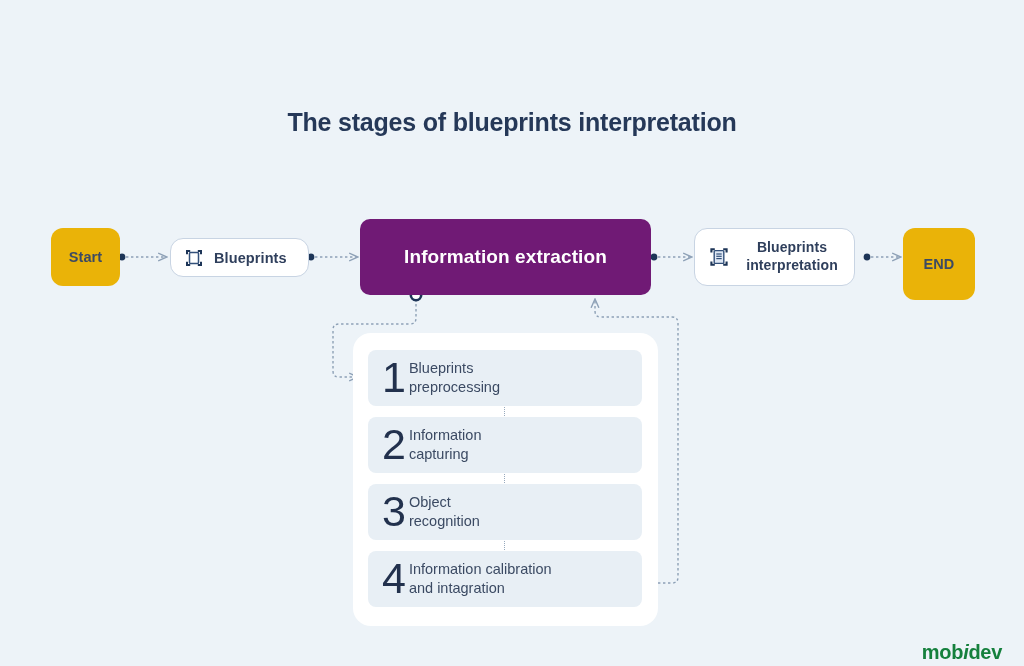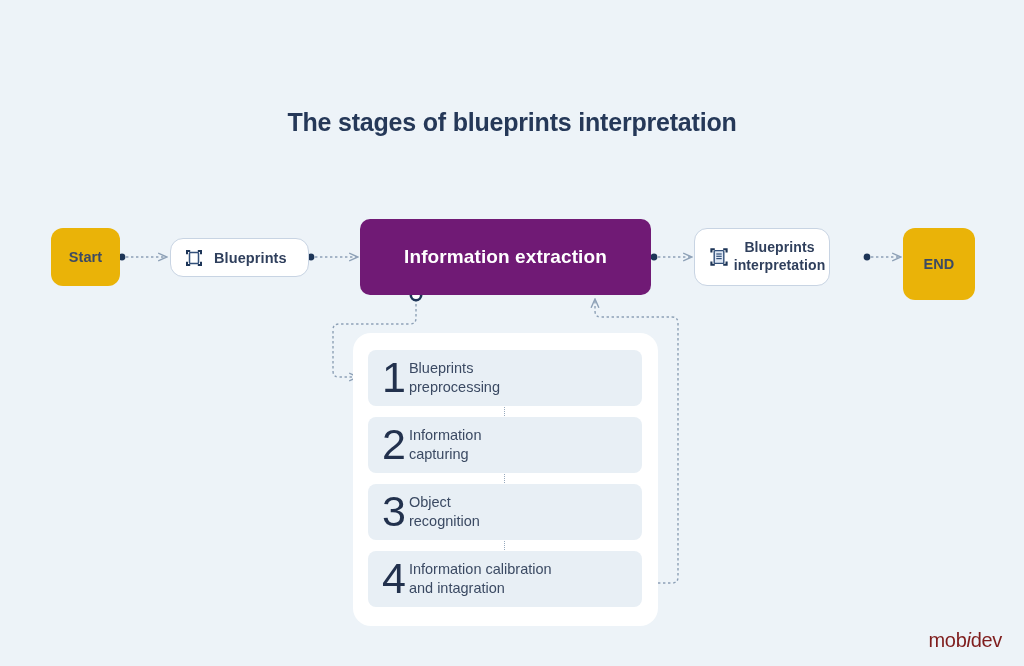--- a/index.html
+++ b/index.html
@@ -56,21 +56,21 @@
   }
   #node-blueprints {
     left: 170px; top: 238px; width: 139px; height: 39px;
     padding-left: 13px; gap: 10px;
   }
   #node-blueprints .pill-label {
     font-size: 14.5px; font-weight: bold; color: #2f3f5c;
     letter-spacing: 0.1px;
   }
   #node-interpretation {
-    left: 694px; top: 228px; width: 136px; height: 58px;
+    left: 694px; top: 228px; width: 161px; height: 58px;
     padding-left: 13px; gap: 0;
   }
   #node-interpretation .pill-label {
     font-size: 14px; font-weight: bold; color: #2f3f5c;
     line-height: 1.28; text-align: center; flex: 1;
     letter-spacing: 0.1px;
   }
 
   #node-extraction {
     position: absolute;
@@ -133,24 +133,24 @@
   #sep-1 { top: 407px; }
   #sep-2 { top: 474px; }
   #sep-3 { top: 541px; }
 
   
   .icon-frame { display: block; }
 
   
   #logo {
     position: absolute;
-    right: 22px; bottom: 14px;
+    right: 22px; bottom: 2px;
     font-size: 20px;
-    font-weight: normal;
-    color: #7f1d1d;
+    font-weight: bold;
+    color: #15803d;
     letter-spacing: -0.3px;
   }
   #logo .logo-i { font-style: italic; }
 </style>
 </head>
 <body>
 
 <div id="stage">
 
   <div id="page-title">The stages of blueprints interpretation</div>

